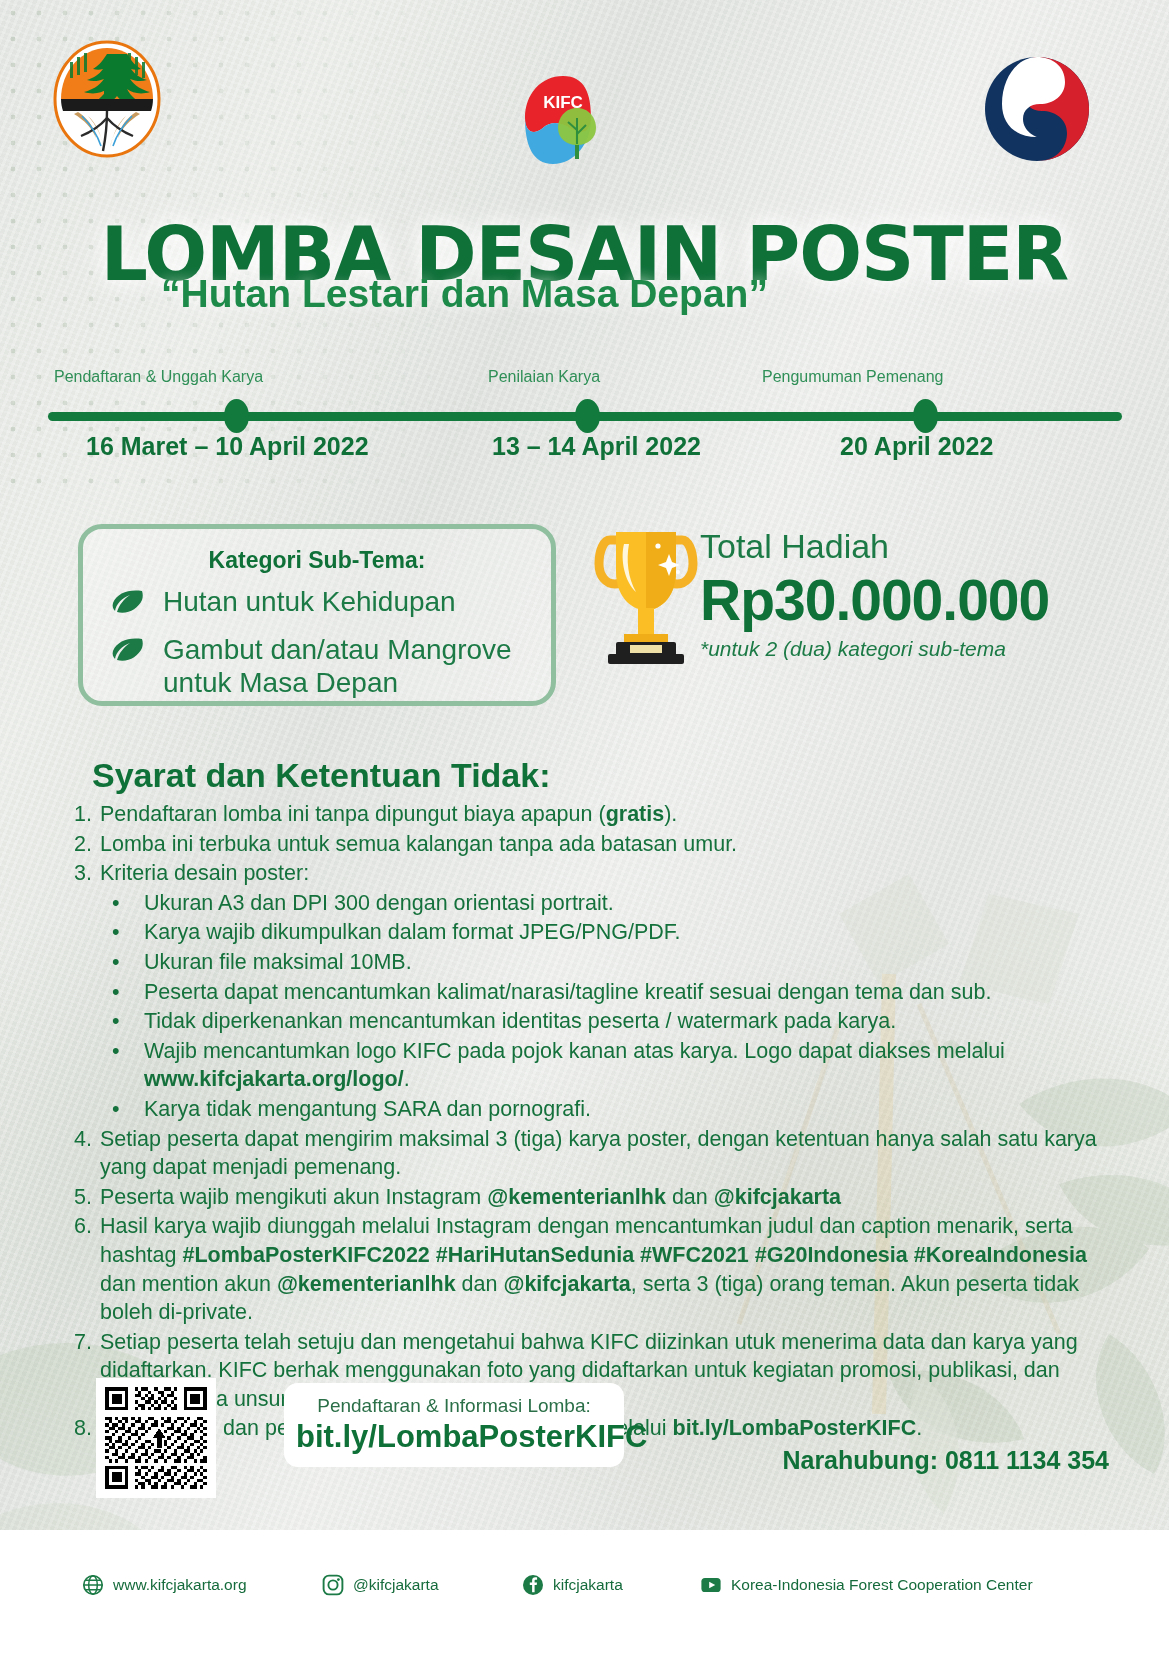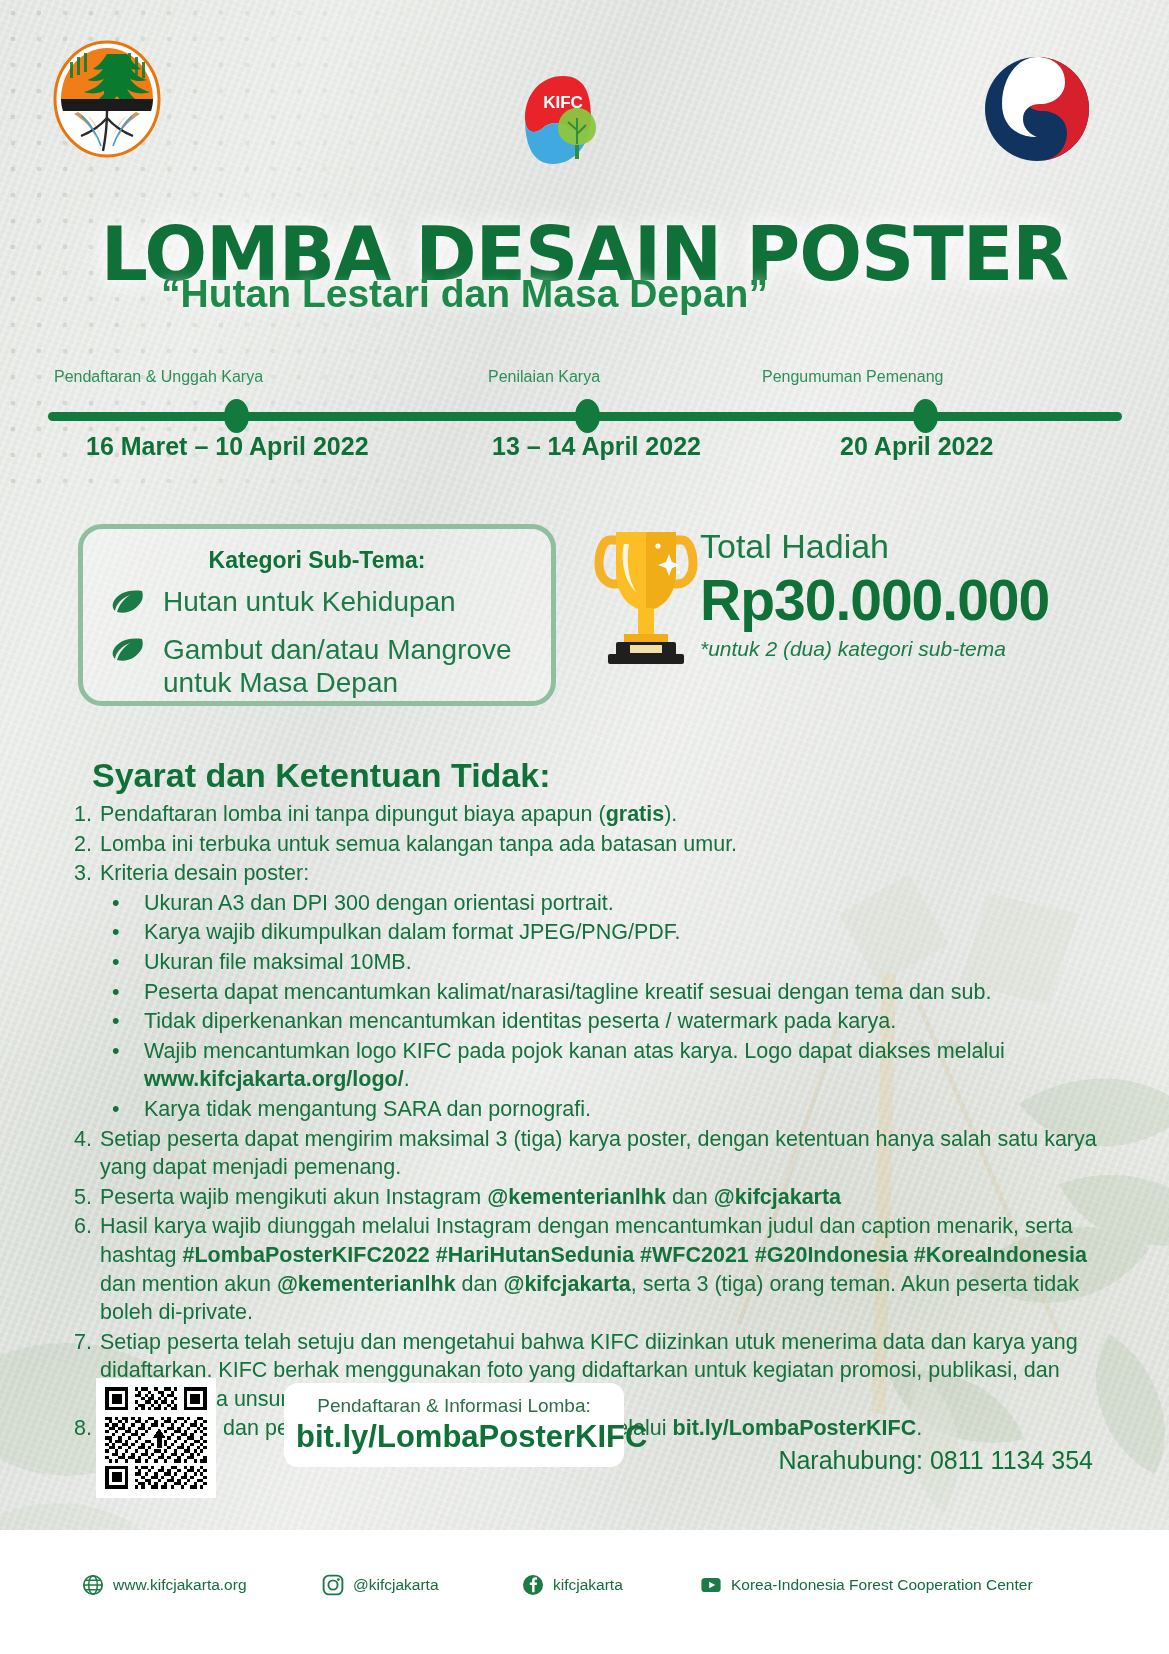--- a/index.html
+++ b/index.html
@@ -99,21 +99,21 @@
   .t-sub > .bul{position:absolute;left:14px;top:0;}
   .terms b{font-weight:bold;}
 
   
   .qr{position:absolute;left:96px;top:1378px;width:120px;height:120px;background:#fff;padding:6px;box-sizing:border-box;}
   .cta-pill{
     position:absolute;left:236px;top:1383px;width:340px;height:84px;border-radius:14px;background:#fff;margin-left:48px;
   }
   .cta-small{position:absolute;left:12px;top:12px;width:316px;text-align:center;font-size:19px;color:#2a6f47;}
   .cta-big{position:absolute;left:12px;top:36px;width:316px;text-align:center;font-size:31px;font-weight:bold;color:#0f7038;}
-  .contact{position:absolute;right:76px;top:1446px;font-size:25px;font-weight:normal;color:#0f7038;}
+  .contact{position:absolute;right:60px;top:1446px;font-size:25px;font-weight:bold;color:#0f7038;}
 
   
   .footer{position:absolute;left:0;bottom:0;width:1169px;height:124px;background:#fff;padding-left:20px;}
   .f-item{position:absolute;top:44px;display:flex;align-items:center;font-size:15.5px;color:#166b3c;}
   .f-item .ico{width:22px;height:22px;margin-right:9px;flex:0 0 22px;}
 </style>
 </head>
 <body>
 
 <div id="poster">

